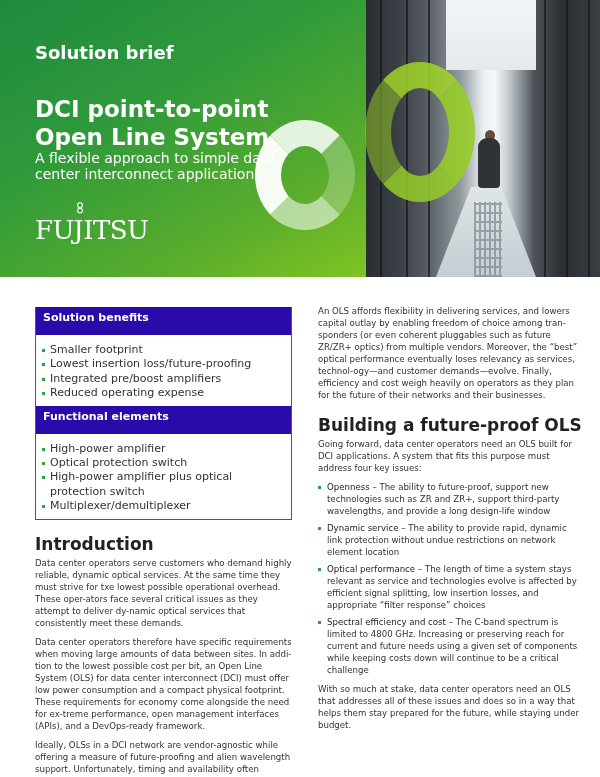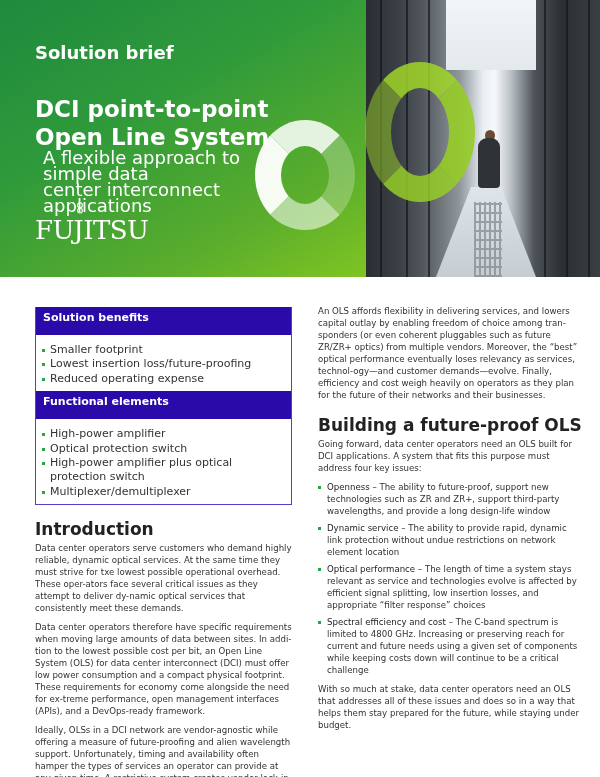--- a/index.html
+++ b/index.html
@@ -31,21 +31,21 @@
     border-width: 26px; border-color: rgba(255,255,255,0.85) rgba(255,255,255,0.25) rgba(255,255,255,0.55) rgba(255,255,255,0.95);
     transform: translateX(250px);
   }
   .loop-right {
     left: 365px; top: 62px; width: 110px; height: 140px;
     border-width: 26px; border-color: rgba(160,214,40,0.85) rgba(150,205,40,0.9) rgba(150,205,40,0.85) rgba(160,214,40,0.5);
   }
 
   .hero-kicker { position: absolute; left: 35px; top: 42px; font-size: 18px; font-weight: bold; color: #ffffff; }
   .hero-title { position: absolute; left: 35px; top: 95px; font-size: 23px; font-weight: bold; color: #ffffff; line-height: 28px; width: 320px; }
-  .hero-sub { position: absolute; left: 43px; top: 150px; font-size: 18px; color: #ffffff; line-height: 16px; width: 240px; }
+  .hero-sub { position: absolute; left: 35px; top: 150px; font-size: 14px; color: #ffffff; line-height: 16px; width: 240px; }
   .logo { position: absolute; left: 35px; top: 215px; color: #ffffff; font-family: "DejaVu Serif", serif; font-size: 26px; letter-spacing: -0.5px; }
   .logo-mark { position: absolute; left: 39px; top: -13px; width: 12px; height: 12px; }
 
   .col-left { position: absolute; left: 35px; top: 307px; width: 257px; }
   .col-right { position: absolute; left: 318px; top: 305px; width: 264px; }
 
   .box { border: 1px solid #5440c8; border-top: none; }
   .box-head { background: #2a0aa8; color: #ffffff; font-weight: bold; font-size: 11px; padding: 4px 7px; height: 28px; }
   .box-list { list-style: none; padding: 8px 6px 5px 6px; }
   .box-list li { font-size: 11px; line-height: 14.4px; color: #333; position: relative; padding-left: 8px; }
@@ -99,20 +99,21 @@
     <span>FUJITSU</span>
   </div>
 </div>
 
 <div class="col-left">
   <div class="box">
     <div class="box-head">Solution benefits</div>
     <ul class="box-list">
       <li>Smaller footprint</li>
       <li>Lowest insertion loss/future-proofing</li>
+      <li>Integrated pre/boost amplifiers</li>
       <li>Reduced operating expense</li>
     </ul>
     <div class="box-head">Functional elements</div>
     <ul class="box-list">
       <li>High-power amplifier</li>
       <li>Optical protection switch</li>
       <li>High-power amplifier plus optical protection switch</li>
       <li>Multiplexer/demultiplexer</li>
     </ul>
   </div>

